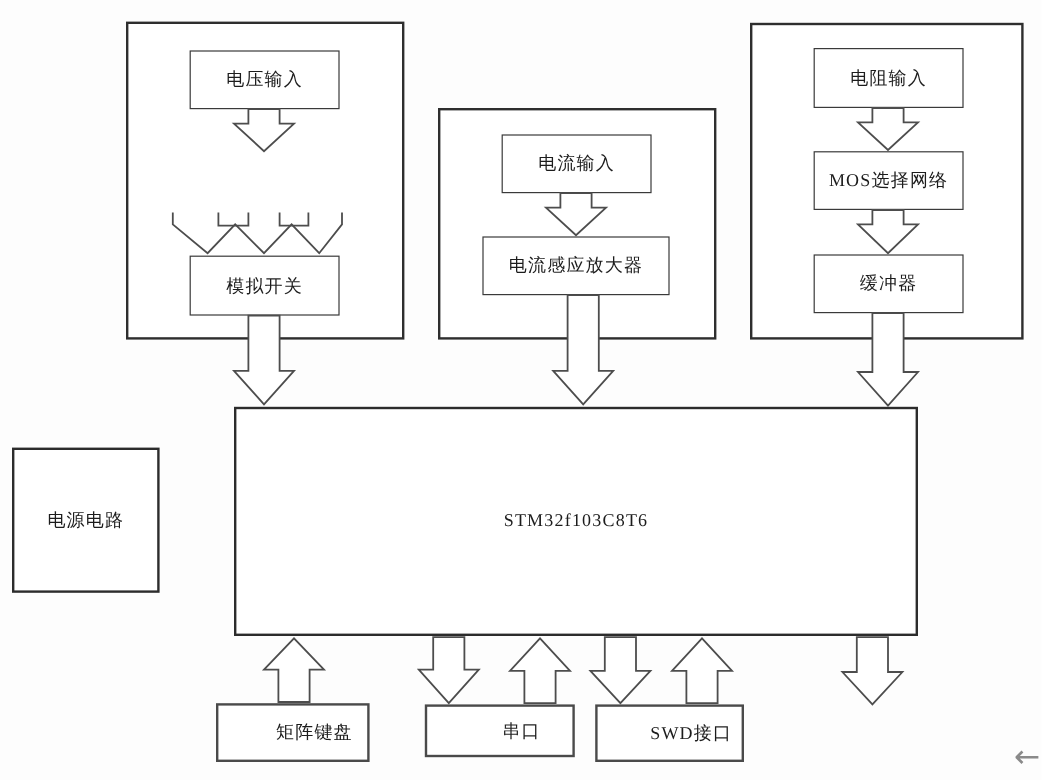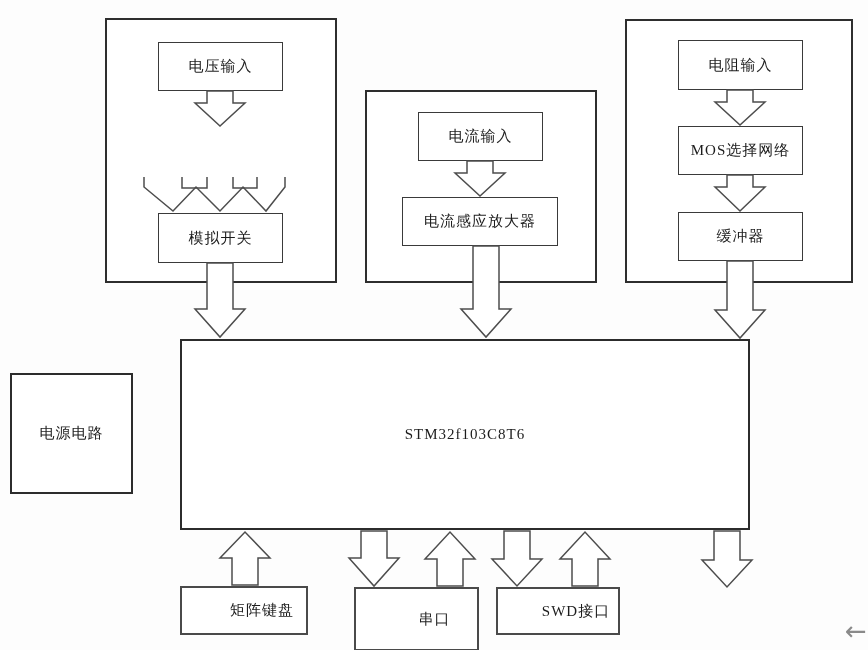--- a/index.html
+++ b/index.html
@@ -65,32 +65,32 @@
   <div class="box inner" style="left:402px;top:197px;width:156px;height:49px;">
     <span>电流感应放大器</span>
   </div>
   <div class="box inner" style="left:678px;top:126px;width:125px;height:49px;">
     <span>MOS选择网络</span>
   </div>
   <div class="box inner" style="left:678px;top:212px;width:125px;height:49px;">
     <span>缓冲器</span>
   </div>
 
-  <div class="box big" style="left:180px;top:339px;width:570px;height:191px;">
+  <div class="box big" style="left:195px;top:339px;width:570px;height:191px;">
     <span>STM32f103C8T6</span>
   </div>
 
   <div class="box big" style="left:10px;top:373px;width:123px;height:121px;">
     <span>电源电路</span>
   </div>
 
   <div class="box io" style="left:180px;top:586px;width:128px;height:49px;">
     <span>矩阵键盘</span>
   </div>
-  <div class="box io" style="left:354px;top:587px;width:125px;height:64px;">
+  <div class="box io" style="left:354px;top:587px;width:125px;height:44px;">
     <span>串口</span>
   </div>
   <div class="box io" style="left:496px;top:587px;width:124px;height:48px;">
     <span>SWD接口</span>
   </div>
 
   <svg class="arrows" width="868" height="650" viewBox="0 0 868 650">
     <g fill="#ffffff" stroke="#4d4d4d" stroke-width="1.5" stroke-linejoin="miter">
 
       <polygon points="207,91 207,103 195,103 220,126 245,103 233,103 233,91"></polygon>

